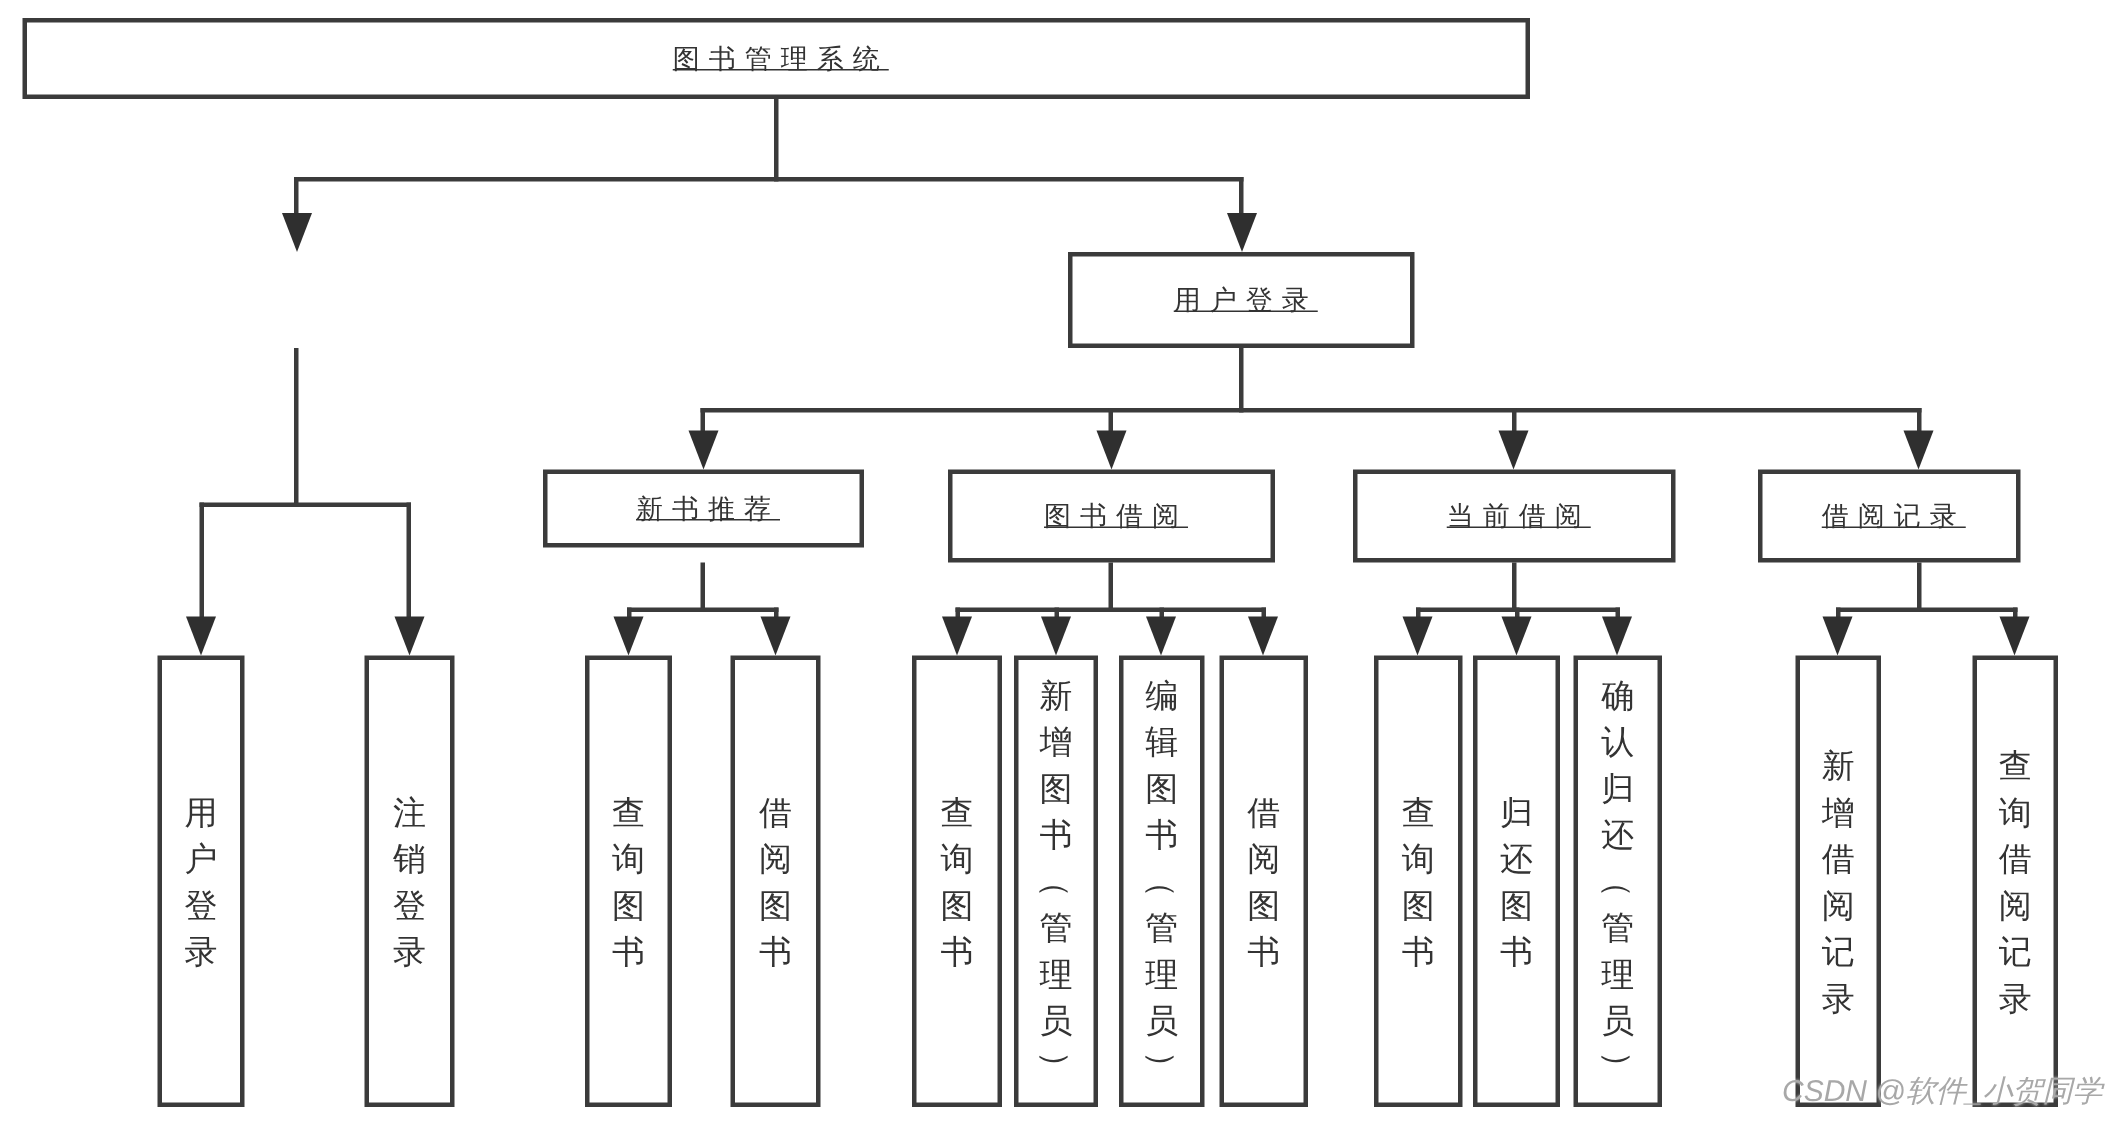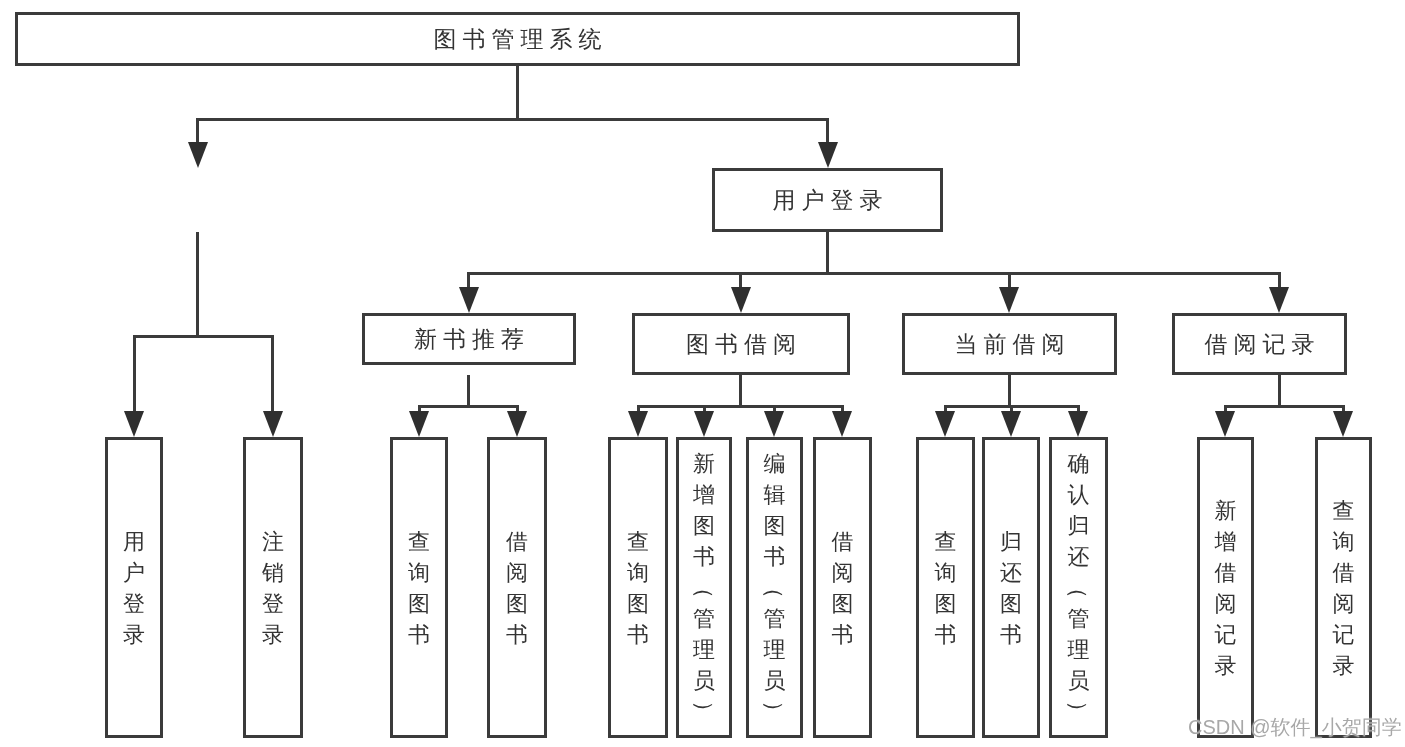--- a/index.html
+++ b/index.html
@@ -7,35 +7,36 @@
     position:relative;width:1405px;height:747px;overflow:hidden;
     background:var(--bg,#ffffff);
     font-family:"Liberation Sans","DejaVu Sans",sans-serif;
     color:var(--text,#333333);
   }
   .box{
     position:absolute;box-sizing:border-box;background:#fff;
     border:3px solid var(--border,#3b3b3b);
     display:flex;align-items:center;justify-content:center;
   }
-  .hlabel{font-size:23px;letter-spacing:6px;text-indent:6px;white-space:nowrap;}
+  .hlabel{font-size:18px;letter-spacing:6px;text-indent:6px;white-space:nowrap;text-decoration:underline;}
   .leaf{flex-direction:column;gap:8px;font-size:22px;}
   .leaf span{display:block;line-height:23px;width:100%;text-align:center;}
   .leaf span.rot{transform:rotate(90deg);}
   .v{position:absolute;width:3px;background:var(--line,#3b3b3b);}
   .h{position:absolute;height:3px;background:var(--line,#3b3b3b);}
   .arrow{
     position:absolute;width:0;height:0;
     border-left:10px solid transparent;border-right:10px solid transparent;
     border-top:26px solid var(--arrow,#2f2f2f);
   }
   .watermark{
     position:absolute;left:1188px;top:714px;z-index:10;
     font-size:20px;color:var(--watermark,#a8a8a8);white-space:nowrap;
     text-shadow:0 0 2px rgba(255,255,255,.8);
+    font-style:italic;
   }
 </style>
 </head>
 <body>
 
 <div class="canvas">
 
   <div class="box hlabel" style="left:15px;top:12px;width:1005px;height:54px">图书管理系统</div>
 
   <div class="box hlabel" style="left:712px;top:168px;width:231px;height:64px">用户登录</div>

